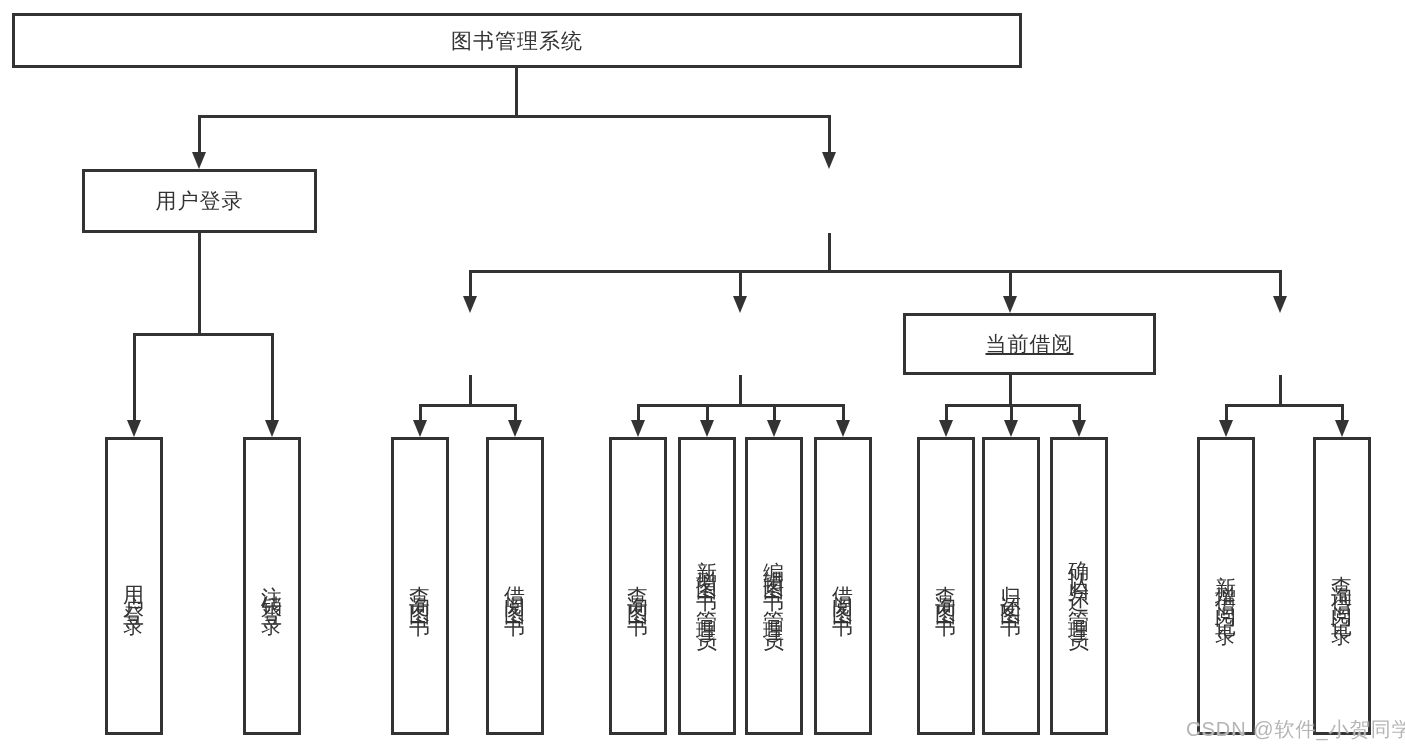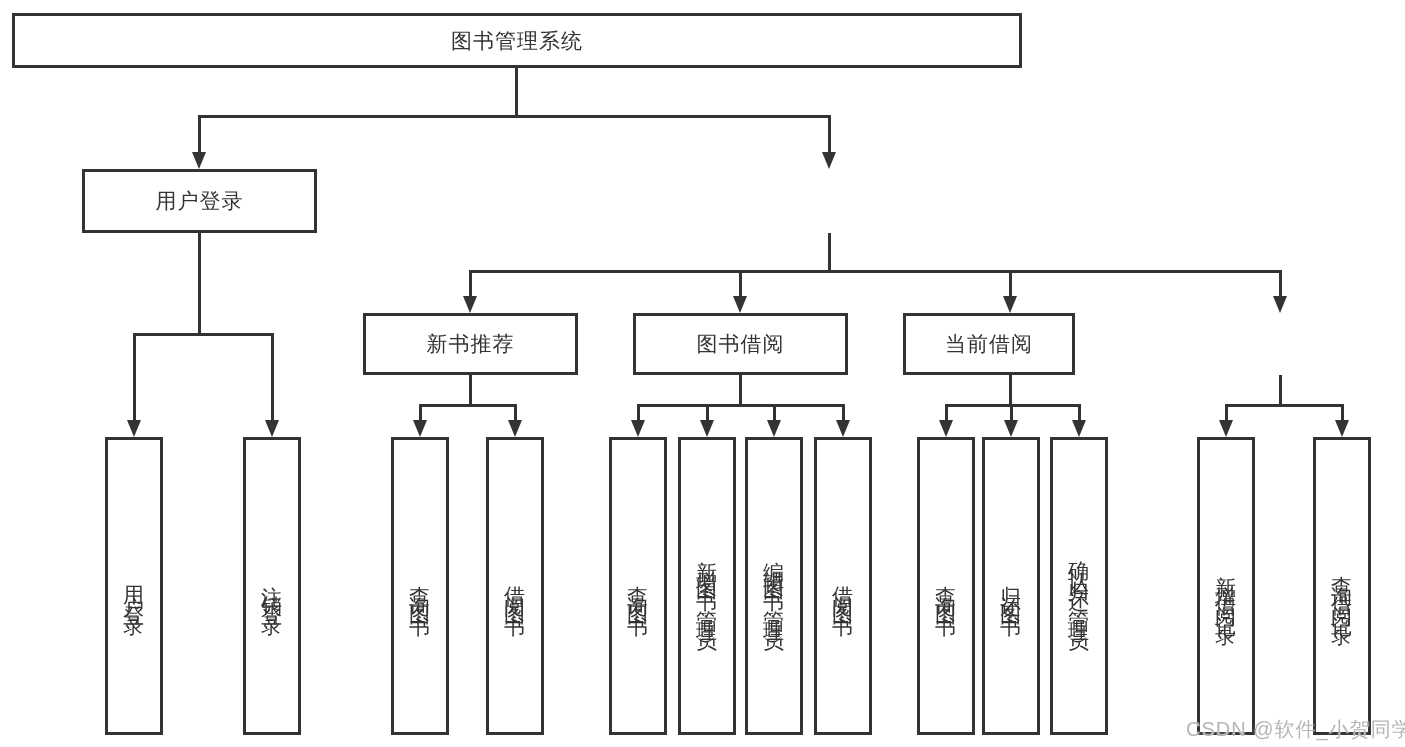--- a/index.html
+++ b/index.html
@@ -73,23 +73,21 @@
     <div class="vline" style="left:469px;top:270px;height:27px;"></div>
     <div class="arrow" style="left:463px;top:296px;"></div>
     <div class="vline" style="left:739px;top:270px;height:27px;"></div>
     <div class="arrow" style="left:733px;top:296px;"></div>
     <div class="vline" style="left:1009px;top:270px;height:27px;"></div>
     <div class="arrow" style="left:1003px;top:296px;"></div>
     <div class="vline" style="left:1279px;top:270px;height:27px;"></div>
     <div class="arrow" style="left:1273px;top:296px;"></div>
   </div>
 
-  <div class="box" style="left:363px;top:313px;width:215px;height:62px;">新书推荐</div>
-  <div class="box" style="left:633px;top:313px;width:215px;height:62px;">图书借阅</div>
-  <div class="box" style="left:903px;top:313px;width:172px;height:62px;">当前借阅</div>
+  <div class="box" style="left:903px;top:313px;width:253px;height:62px;text-decoration:underline;">当前借阅</div>
 
   <div>
     <div class="vline" style="left:198px;top:233px;height:102px;"></div>
     <div class="hline" style="left:133px;top:333px;width:141px;"></div>
     <div class="vline" style="left:133px;top:333px;height:88px;"></div>
     <div class="arrow" style="left:127px;top:420px;"></div>
     <div class="vline" style="left:271px;top:333px;height:88px;"></div>
     <div class="arrow" style="left:265px;top:420px;"></div>
   </div>
 

